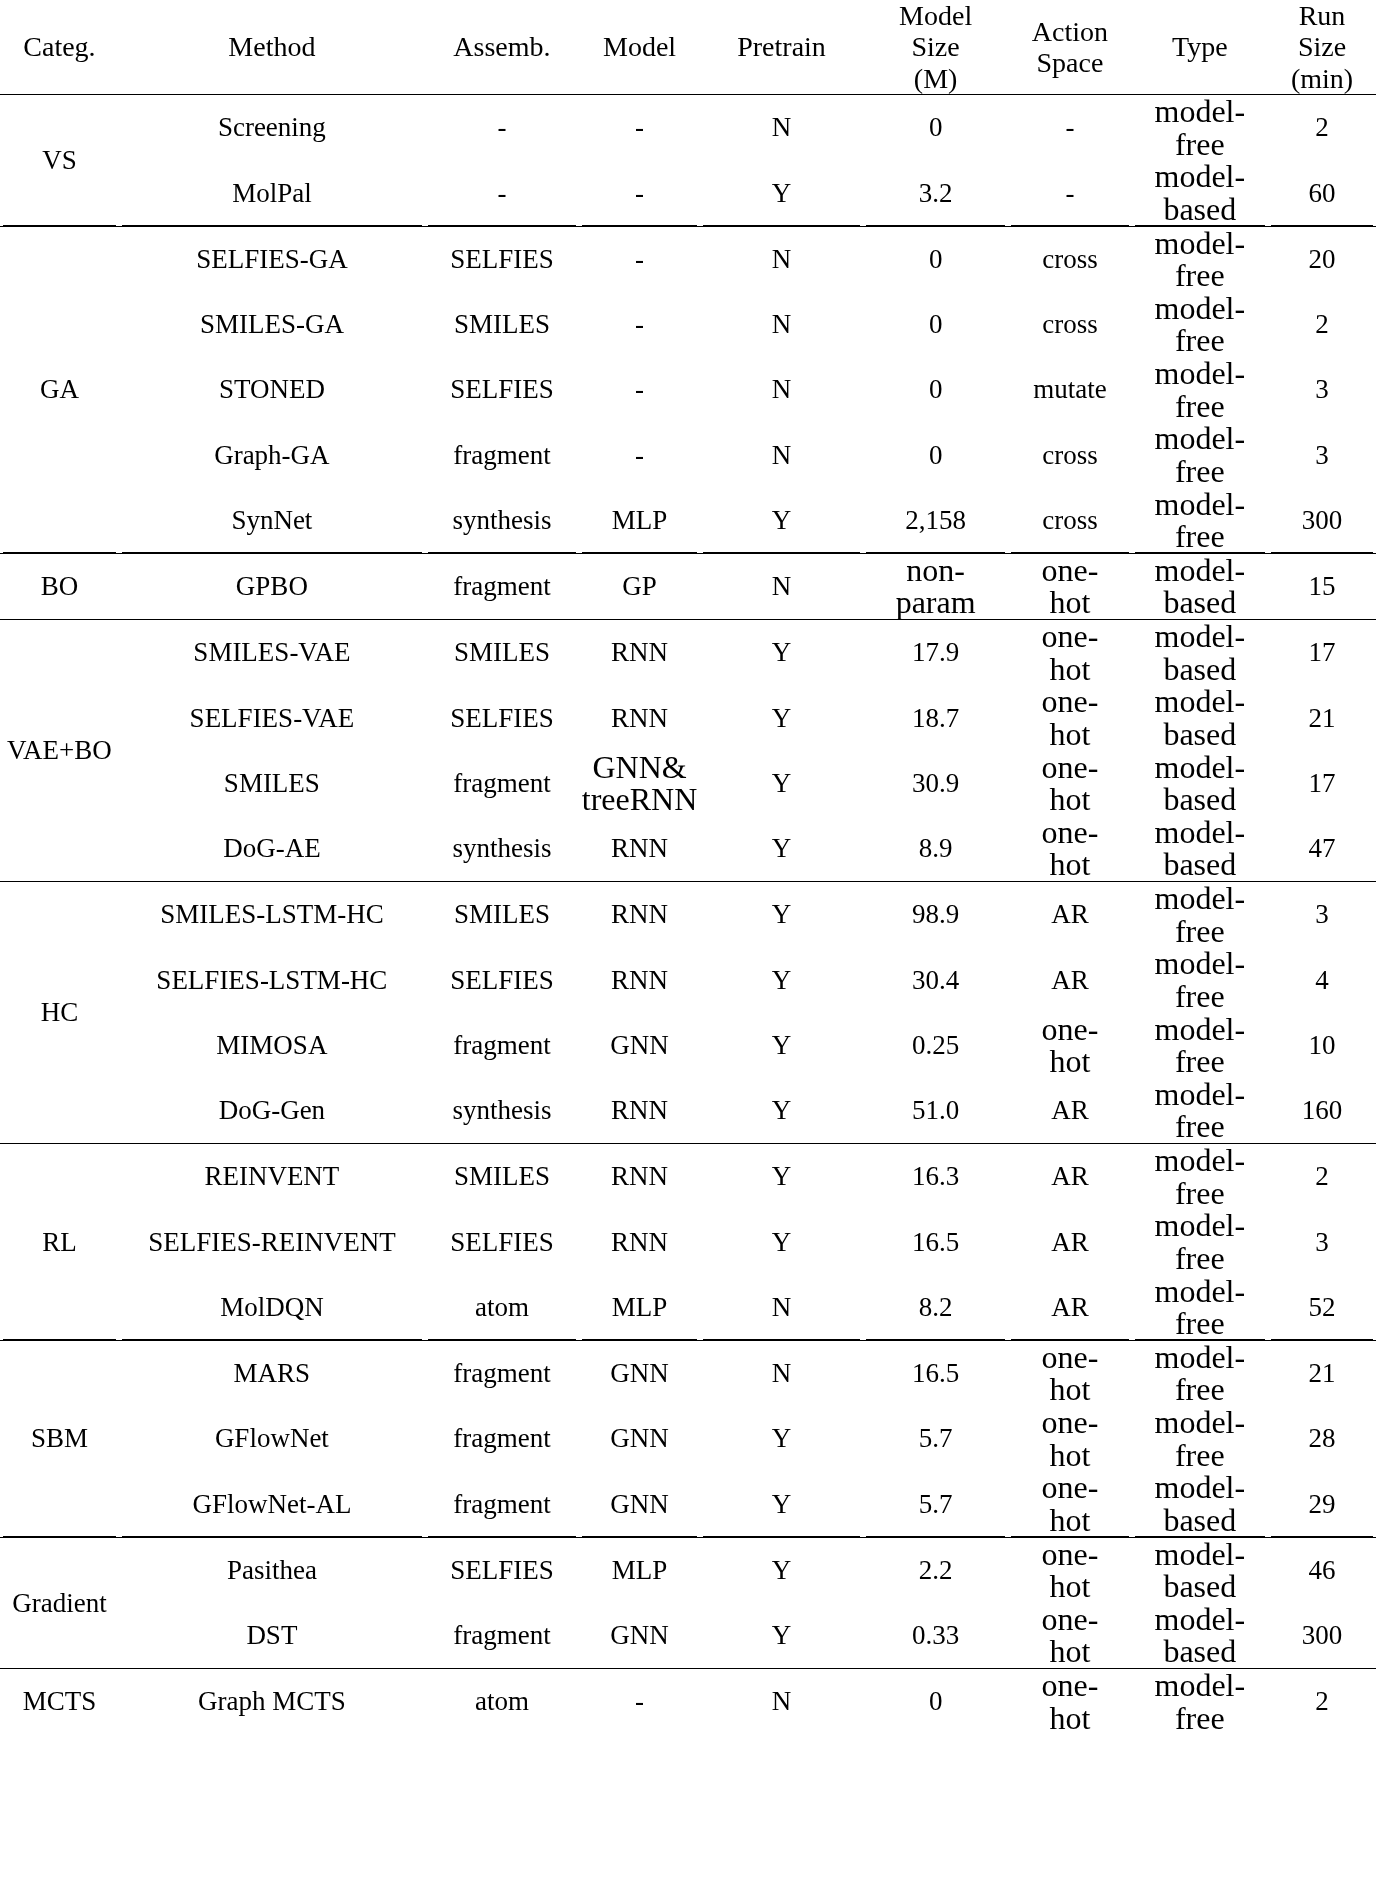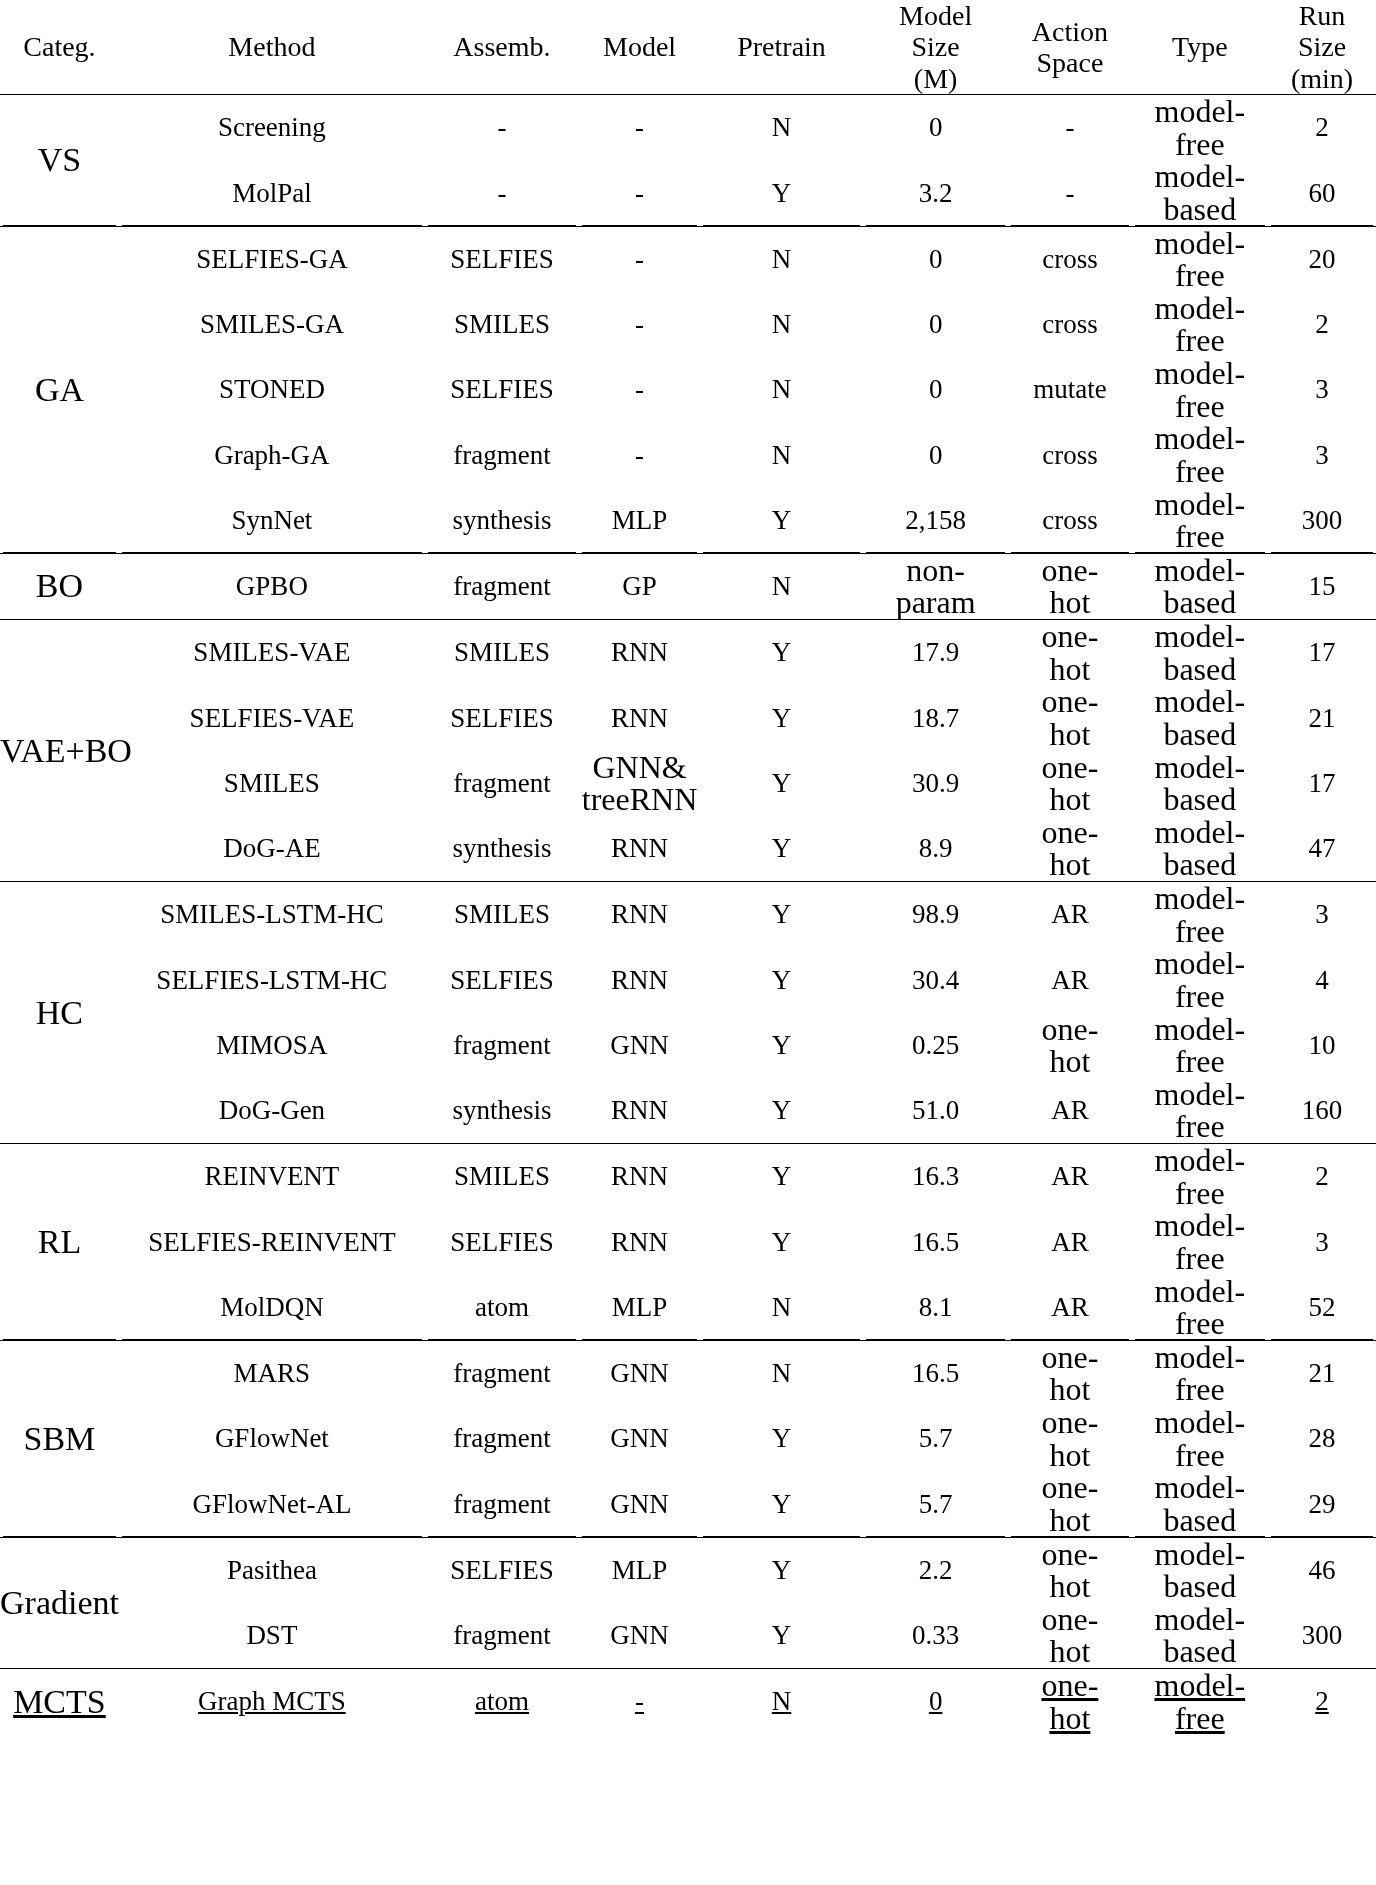--- a/index.html
+++ b/index.html
@@ -27,21 +27,21 @@
   }
   table.benchmark-table td,
   table.benchmark-table th {
     border: none;
     padding: 0;
     margin: 0;
     text-align: center;
     vertical-align: middle;
     font-weight: normal;
   }
-  .rule-bottom > td   { border-bottom: 4px solid #000; text-decoration: underline; }
+  .rule-bottom > td   { border-bottom: 4px solid #000; }
 
   
   tr.sec-sep > td {
     border-top: 1px solid #000;
     box-shadow: 0 -4px 0 -3px #000;
   }
 
   
   thead th {
     font-size: 28px;
@@ -53,21 +53,21 @@
   thead th .hdr-line { display: block; white-space: nowrap; }
 
   
   tbody td {
     padding-top: 5px;
     padding-bottom: 5px;
     font-size: 27px;
     line-height: 1.06;
   }
   td.cat-cell {
-    font-size: 34px;
+    font-size: 27px;
   }
   td.stack {
     line-height: 1.02;
     font-size: 32px;
   }
   td.stack .ln { display: block; white-space: nowrap; }
 
   
   col.c-categ    { width: 108px; }
   col.c-method   { width: 278px; }
@@ -394,21 +394,21 @@
             <span class="ln">model-</span>
             <span class="ln">free</span>
           </td>
           <td>3</td>
         </tr>
         <tr>
           <td>MolDQN</td>
           <td>atom</td>
           <td>MLP</td>
           <td>N</td>
-          <td><span class="ln">8.1</span></td>
+          <td><span class="ln">8.2</span></td>
           <td><span class="ln">AR</span></td>
           <td class="stack">
             <span class="ln">model-</span>
             <span class="ln">free</span>
           </td>
           <td>52</td>
         </tr>
         <tr class="sec-sep">
           <td class="cat-cell" rowspan="3">SBM</td>
           <td>MARS</td>

